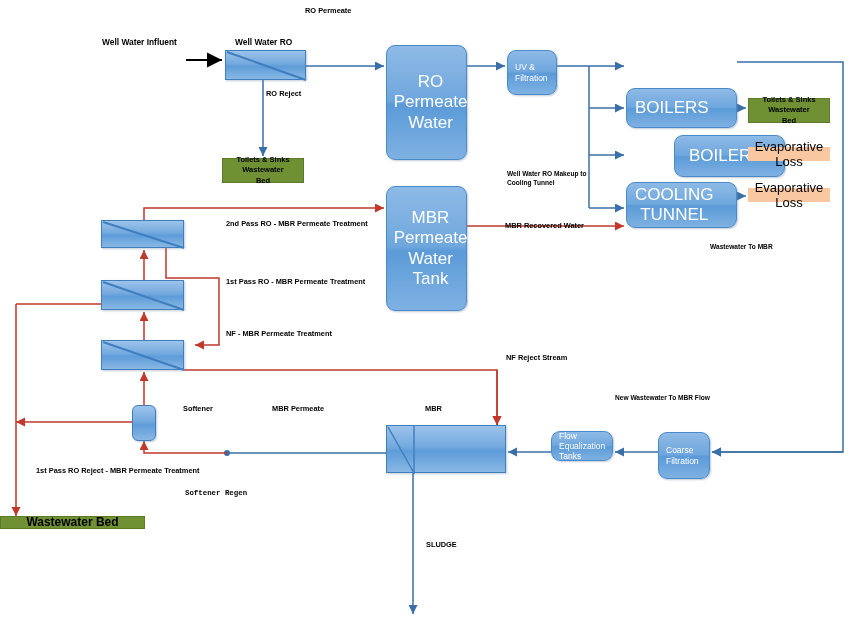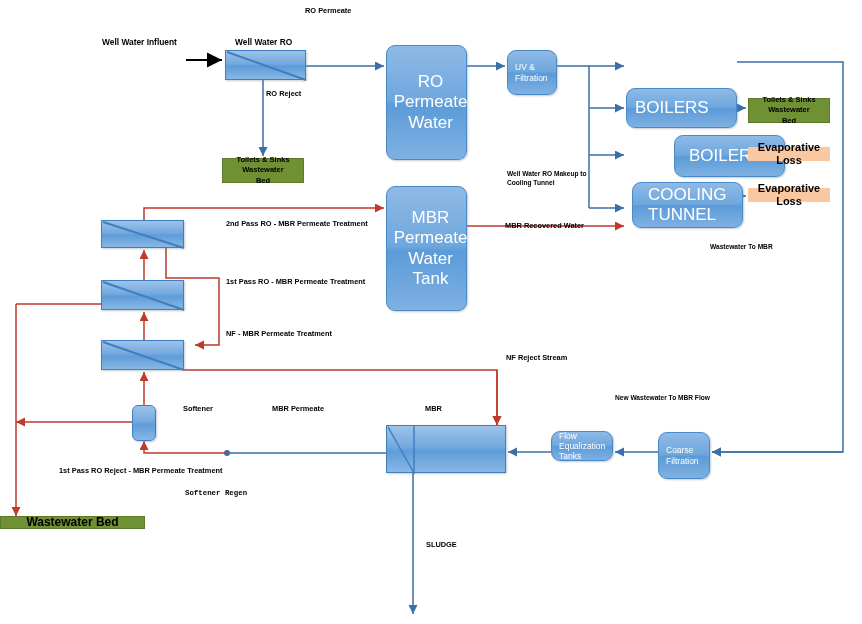--- a/index.html
+++ b/index.html
@@ -68,22 +68,22 @@
     border: 1px solid #5d7a2b;
     color: #000000;
     font-size: 7.5px;
     font-weight: 700;
     line-height: 1.35;
   }
   .loss {
     background: #fac8a0;
     border: 1px solid #fac8a0;
     color: #000000;
-    font-size: 11px;
-    font-weight: 700;
+    font-size: 13px;
+    font-weight: 400;
   }
   .lbl {
     position: absolute;
     color: #000000;
     font-weight: 700;
     white-space: pre-line;
     line-height: 1.3;
   }
   .lbl-9 { font-size: 8.4px; }
   .lbl-8 { font-size: 7.4px; }
@@ -188,21 +188,21 @@
 Tank</div>
 
   <div class="node proc proc-sm" style="left:507px; top:50px; width:50px; height:45px;">UV &amp;
 Filtration</div>
 
 
   <div class="node proc proc-lg" style="left:626px; top:88px; width:111px; height:40px; justify-content:flex-start; padding-left:8px;">BOILERS</div>
 
   <div class="node proc proc-lg" style="left:626px; top:135px; width:111px; height:42px; justify-content:flex-start; padding-left:14px;margin-left:48px;">BOILERS</div>
 
-  <div class="node proc proc-lg" style="left:626px; top:182px; width:111px; height:46px; justify-content:flex-start; padding-left:15px; text-align:left;margin-left:6px;">COOLING
+  <div class="node proc proc-lg" style="left:626px; top:182px; width:111px; height:46px; justify-content:flex-start; padding-left:8px; text-align:center;">COOLING
 TUNNEL</div>
 
   <div class="node bed" style="left:748px; top:98px; width:82px; height:25px;">Toilets &amp; Sinks Wastewater
 Bed</div>
 
   <div class="node loss" style="left:748px; top:147px; width:82px; height:14px;">Evaporative Loss</div>
 
   <div class="node loss" style="left:748px; top:188px; width:82px; height:14px;">Evaporative Loss</div>
 
   <div class="node bed" style="left:222px; top:158px; width:82px; height:25px;">Toilets &amp; Sinks Wastewater
@@ -268,19 +268,19 @@
   <div class="lbl lbl-8" style="left:506px; top:353px;">NF Reject Stream</div>
 
   <div class="lbl lbl-8" style="left:183px; top:404px;">Softener</div>
 
   <div class="lbl lbl-8" style="left:272px; top:404px;">MBR Permeate</div>
 
   <div class="lbl lbl-8" style="left:425px; top:404px;">MBR</div>
 
   <div class="lbl lbl-7" style="left:615px; top:394px;">New Wastewater To MBR Flow</div>
 
-  <div class="lbl lbl-8" style="left:36px; top:466px;margin-left:23px;">1st Pass RO Reject - MBR Permeate Treatment</div>
+  <div class="lbl lbl-8" style="left:36px; top:466px;">1st Pass RO Reject - MBR Permeate Treatment</div>
 
   <div class="lbl lbl-8" style="left:185px; top:489px;font-family:Liberation Mono, monospace;">Softener Regen</div>
 
   <div class="lbl lbl-8" style="left:426px; top:540px;">SLUDGE</div>
 
 </div>
 
 </body></html>

